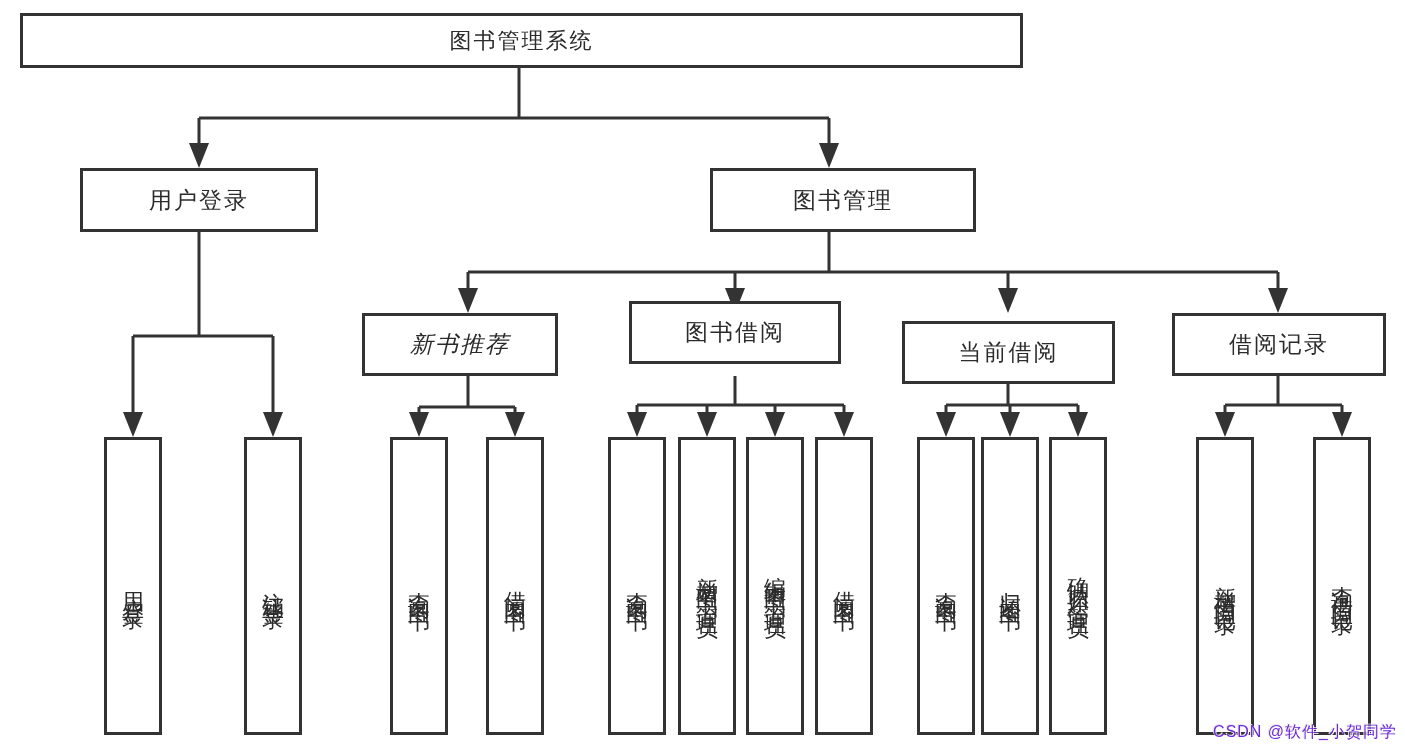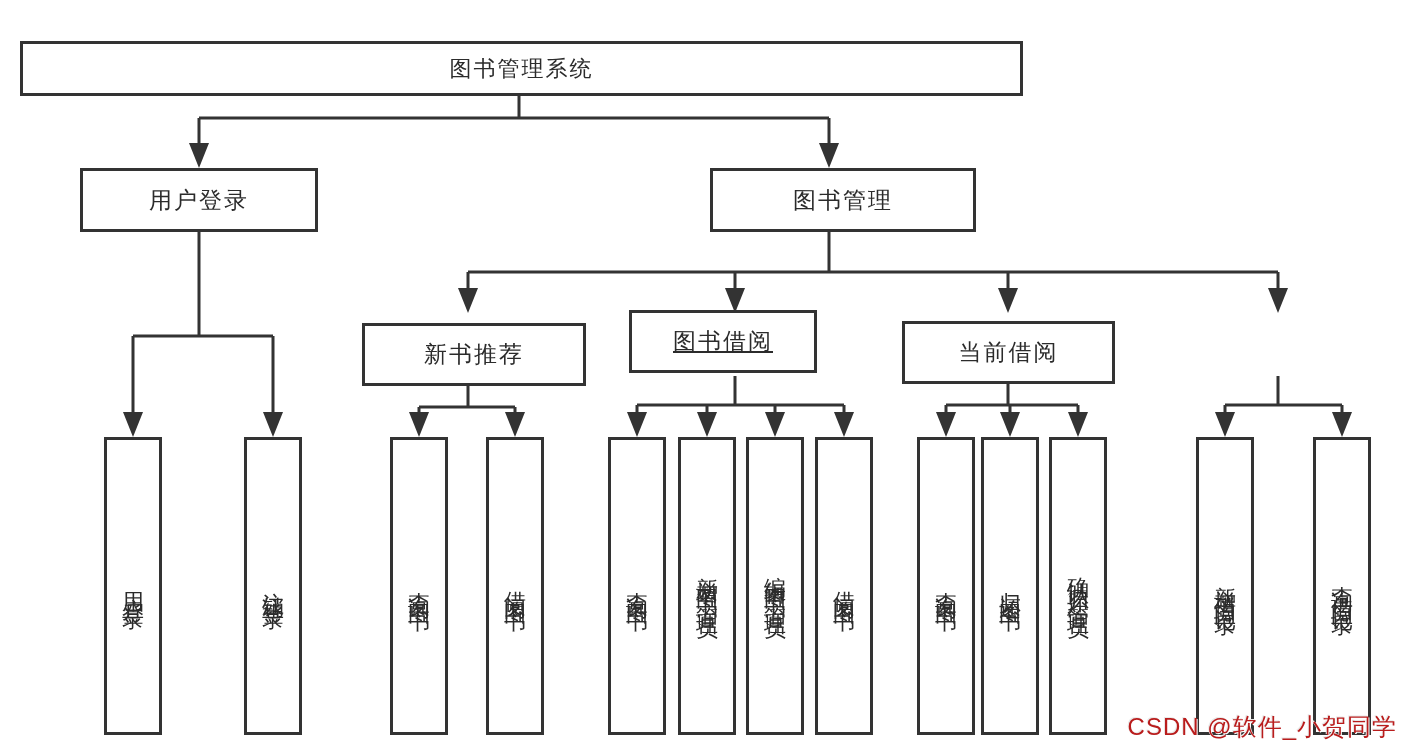--- a/index.html
+++ b/index.html
@@ -26,21 +26,21 @@
     border: 3px solid #333333;
     box-sizing: border-box;
     display: flex;
     align-items: center;
     justify-content: center;
     z-index: 2;
     font-size: 23px;
     letter-spacing: 2px;
     white-space: nowrap;
   }
-  .node.root { font-size: 22px; margin-top: 28px; }
+  .node.root { font-size: 22px; }
   .leaf {
     position: absolute;
     background: #ffffff;
     border: 3px solid #333333;
     box-sizing: border-box;
     width: 58px;
     height: 298px;
     top: 437px;
     z-index: 2;
   }
@@ -53,23 +53,23 @@
     font-size: 22px;
     letter-spacing: 6px;
     line-height: 1;
     white-space: nowrap;
   }
   .watermark {
     position: absolute;
     right: 8px;
     bottom: 4px;
     z-index: 3;
-    font-size: 24px;
+    font-size: 16px;
     letter-spacing: 1px;
-    color: #b91c1c;
+    color: #6d28d9;
     text-shadow: 1px 1px 0 #ffffff, -1px -1px 0 #e9e9e9;
     white-space: nowrap;
   }
 </style>
 </head>
 <body>
 
 <div class="canvas">
 
   <svg class="connectors" viewBox="0 0 1405 747" xmlns="http://www.w3.org/2000/svg">
@@ -106,23 +106,24 @@
     <path d="M1278,376 V405 M1225,405 H1342 M1225,405 V424 M1342,405 V424"></path>
     <polygon points="1215,412 1235,412 1225,437"></polygon>
     <polygon points="1332,412 1352,412 1342,437"></polygon>
   </svg>
 
   <div class="node root" style="left:20px; top:13px; width:1003px; height:55px;">图书管理系统</div>
 
   <div class="node" style="left:80px; top:168px; width:238px; height:64px;">用户登录</div>
   <div class="node" style="left:710px; top:168px; width:266px; height:64px;">图书管理</div>
 
-  <div class="node" style="left:362px; top:323px; width:224px; height:63px;">新书推荐</div>
-  <div class="node" style="left:629px; top:310px; width:188px; height:63px;text-decoration:underline;">图书借阅</div>
+  <div class="node" style="left:362px; top:313px; width:196px; height:63px;font-style:italic;">新书推荐</div>
+  <div class="node" style="left:629px; top:301px; width:212px; height:63px;">图书借阅</div>
   <div class="node" style="left:902px; top:321px; width:213px; height:63px;">当前借阅</div>
+  <div class="node" style="left:1172px; top:313px; width:214px; height:63px;">借阅记录</div>
 
   <div class="leaf" style="left:104px;">
     <span>用户登录</span>
   </div>
   <div class="leaf" style="left:244px;">
     <span>注销登录</span>
   </div>
 
   <div class="leaf" style="left:390px;">
     <span>查询图书</span>

